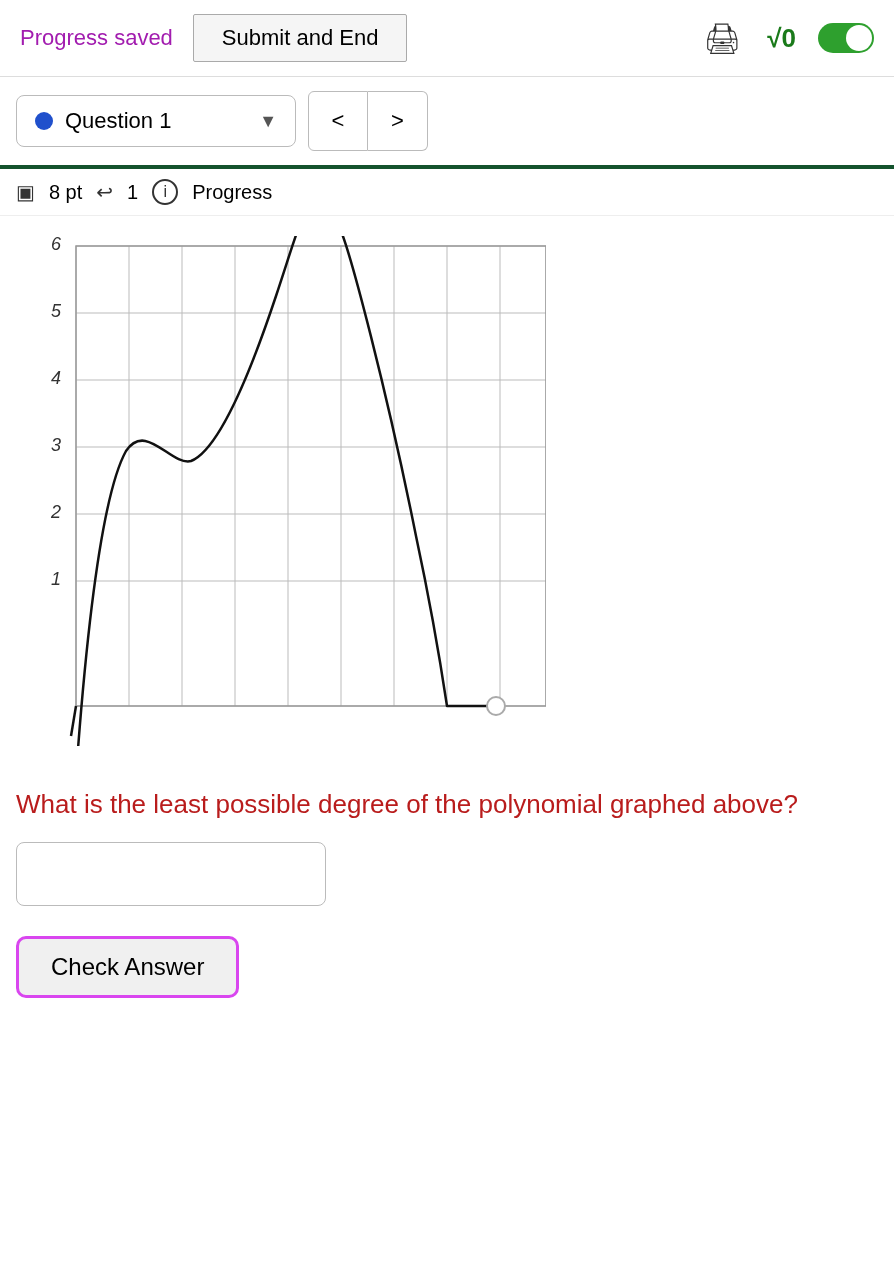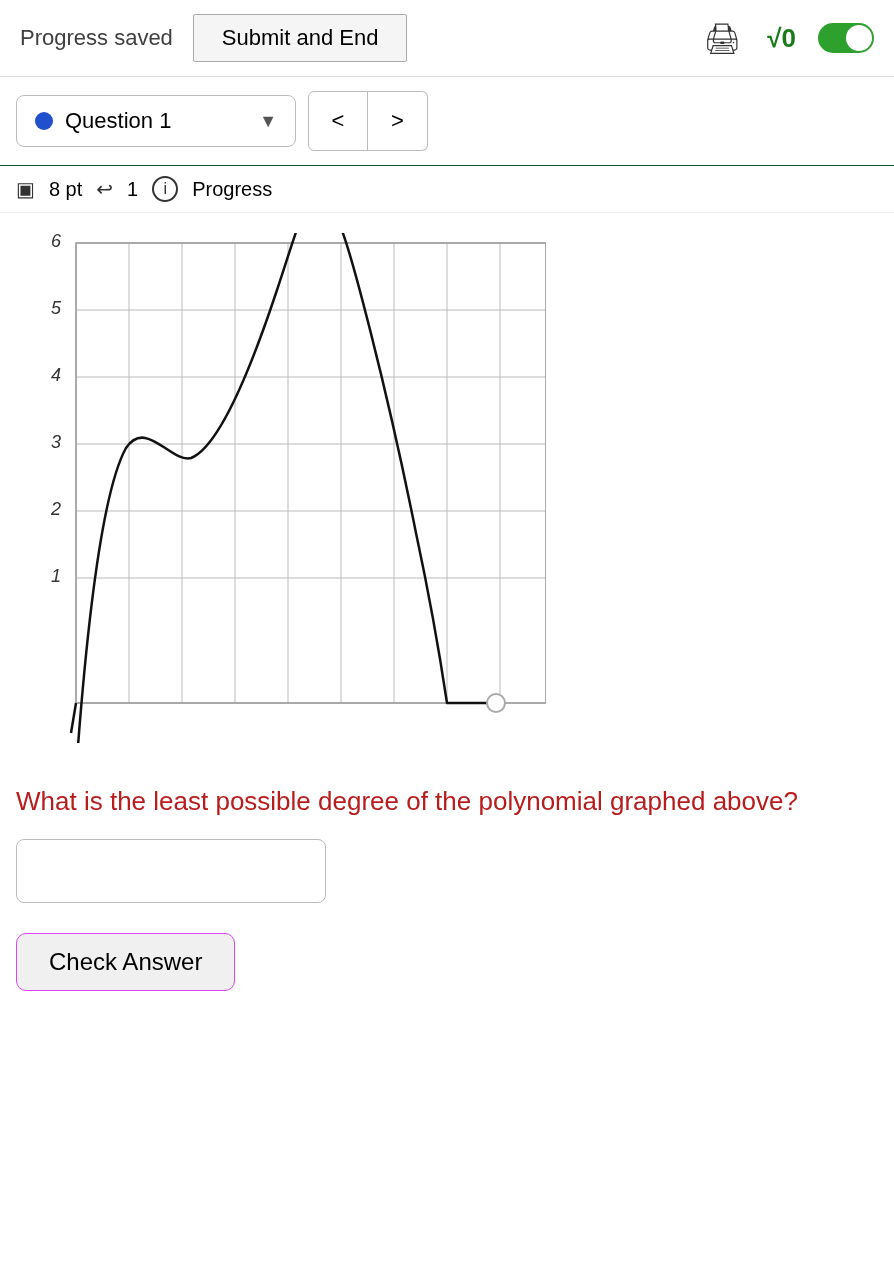--- a/index.html
+++ b/index.html
@@ -13,21 +13,21 @@
 
     
     .header {
       display: flex;
       align-items: center;
       padding: 14px 20px;
       border-bottom: 1px solid #ddd;
       gap: 16px;
     }
     .progress-saved {
-      color: #404040;
+      color: #a21caf;
       font-size: 22px;
       font-weight: 500;
       margin-right: 4px;
     }
     .submit-btn {
       border: 1px solid #aaa;
       background: #f5f5f5;
       border-radius: 2px;
       padding: 10px 28px;
       font-size: 22px;
@@ -67,21 +67,21 @@
       right: 2px;
       top: 2px;
     }
 
     
     .question-nav {
       display: flex;
       align-items: center;
       padding: 14px 16px;
       gap: 12px;
-      border-bottom: 1px solid #14532d;
+      border-bottom: 4px solid #14532d;
     }
     .question-selector {
       display: flex;
       align-items: center;
       border: 1px solid #bbb;
       border-radius: 8px;
       padding: 12px 18px;
       font-size: 22px;
       cursor: pointer;
       gap: 12px;
@@ -183,21 +183,21 @@
       font-size: 20px;
       padding: 0 14px;
       outline: none;
     }
 
     
     .check-btn-area {
       padding: 0 16px;
     }
     .check-btn {
-      border: 1px solid #d946ef;
+      border: 3px solid #d946ef;
       background: #f0f0f0;
       border-radius: 10px;
       padding: 14px 32px;
       font-size: 24px;
       cursor: pointer;
     }
   </style>
 </head>
 <body>
 

